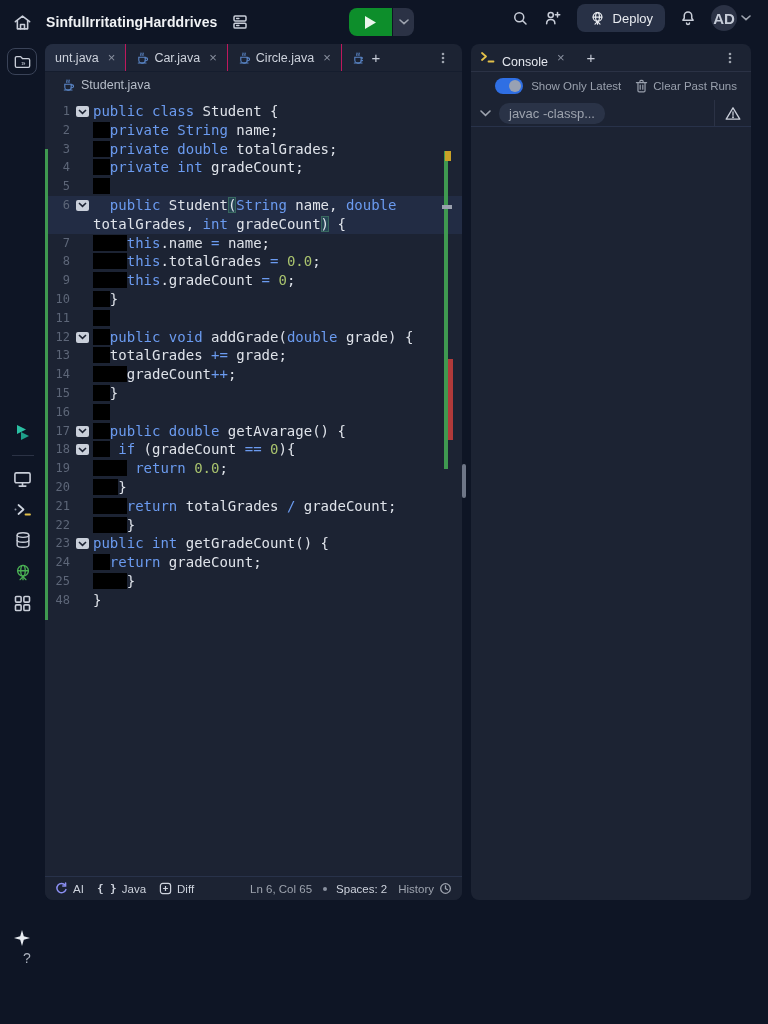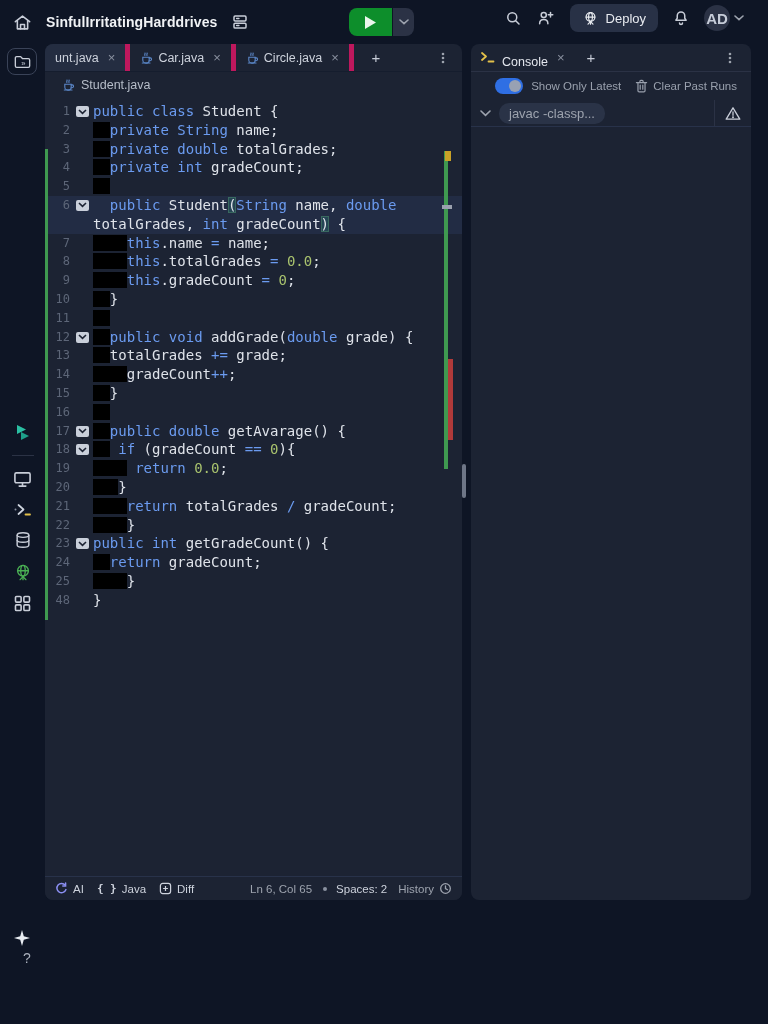--- a/index.html
+++ b/index.html
@@ -10,41 +10,41 @@
   }
   svg{display:block}
   
   .topbar{position:absolute;left:0;top:0;right:0;height:44px;display:flex;align-items:center;}
   .tb-left{display:flex;align-items:center;gap:14px;padding-left:13px;}
   .tb-title{font-size:14px;font-weight:700;color:#f0f2f5;letter-spacing:.1px;}
   .icon-btn{background:none;border:none;padding:0;cursor:pointer;display:flex;align-items:center;justify-content:center;color:#c8cdd8;}
   .run-split{position:absolute;left:349px;top:8px;height:28px;display:flex;}
   .run-btn{width:43px;border:none;border-radius:8px 0 0 8px;background:#0d8e2b;display:flex;align-items:center;justify-content:center;cursor:pointer;}
   .run-dd{width:21px;border:none;border-radius:0 8px 8px 0;background:#2b3245;margin-left:1px;display:flex;align-items:center;justify-content:center;cursor:pointer;}
-  .tb-right{position:absolute;right:24px;top:0;height:36px;display:flex;align-items:center;gap:14px;}
+  .tb-right{position:absolute;right:17px;top:0;height:36px;display:flex;align-items:center;gap:14px;}
   .deploy-btn{height:28px;border:none;border-radius:8px;background:#283146;color:#e8ebf0;font-size:13px;font-family:inherit;display:flex;align-items:center;gap:7px;padding:0 12px;cursor:pointer;}
   .avatar-wrap{display:flex;align-items:center;gap:4px;cursor:pointer;}
   .avatar{width:26px;height:26px;border-radius:50%;background:#2b3245;color:#c6ccd8;font-size:15px;font-weight:700;display:flex;align-items:center;justify-content:center;}
   
   .rail{position:absolute;left:0;top:44px;bottom:0;width:45px;}
   .files-toggle{position:absolute;left:7px;top:4px;width:30px;height:27px;border:1px solid #3a4358;border-radius:8px;background:transparent;display:flex;align-items:center;justify-content:center;cursor:pointer;color:#c8cdd8;}
   .rail-stack{position:absolute;left:0;top:380px;width:45px;display:flex;flex-direction:column;align-items:center;gap:14px;}
   .rail-div{width:22px;height:1px;background:#2b3245;}
   .rail-btn{background:none;border:none;padding:0;cursor:pointer;display:flex;align-items:center;justify-content:center;color:#c8cdd8;}
   .corner-sparkle{position:absolute;left:13px;top:929px;}
   .corner-help{position:absolute;left:17px;top:949px;font-size:14px;color:#aab0bc;cursor:pointer;background:none;border:none;font-family:inherit;}
   
   .panel{position:absolute;top:44px;height:856px;background:#1c2333;border-radius:8px;overflow:hidden;}
   .editor-panel{left:45px;width:417px;}
   .console-panel{left:471px;width:280px;}
   .resize-handle{position:absolute;left:462px;top:464px;width:4px;height:34px;border-radius:3px;background:#6e7687;cursor:col-resize;}
   
   .tabstrip{height:27px;display:flex;align-items:stretch;border-bottom:1px solid #151d2e;}
   .tabs-scroll{display:flex;max-width:318px;overflow:hidden;}
-  .tab{display:flex;align-items:center;padding:0 10px;font-size:12.5px;color:#cdd2dc;border-right:5px solid #be185d;cursor:pointer;white-space:nowrap;}
+  .tab{display:flex;align-items:center;padding:0 10px;font-size:12.5px;color:#cdd2dc;border-right:1px solid #be185d;cursor:pointer;white-space:nowrap;}
   .tab-first{background:#242d41;}
   .tab-ic{margin-right:6px;display:flex;}
   .tab-close{margin-left:9px;color:#8a91a0;font-size:13px;line-height:1;}
   .tab-add{width:26px;background:none;border:none;color:#c8cdd8;font-size:15px;cursor:pointer;font-family:inherit;}
   .tab-kebab{margin-left:auto;margin-right:6px;background:none;border:none;cursor:pointer;display:flex;align-items:center;}
   
   .crumb{height:25px;display:flex;align-items:center;gap:7px;padding-left:17px;font-size:12.5px;color:#b6bdc9;}
   
   .code-wrap{position:relative;height:781px;padding-top:5px;}
   .cl{display:flex;line-height:18.8px;}

